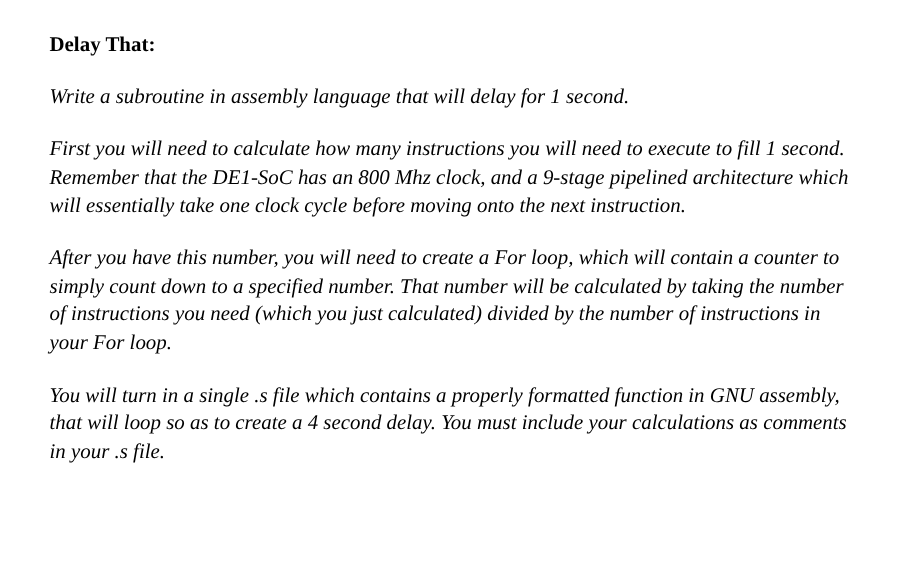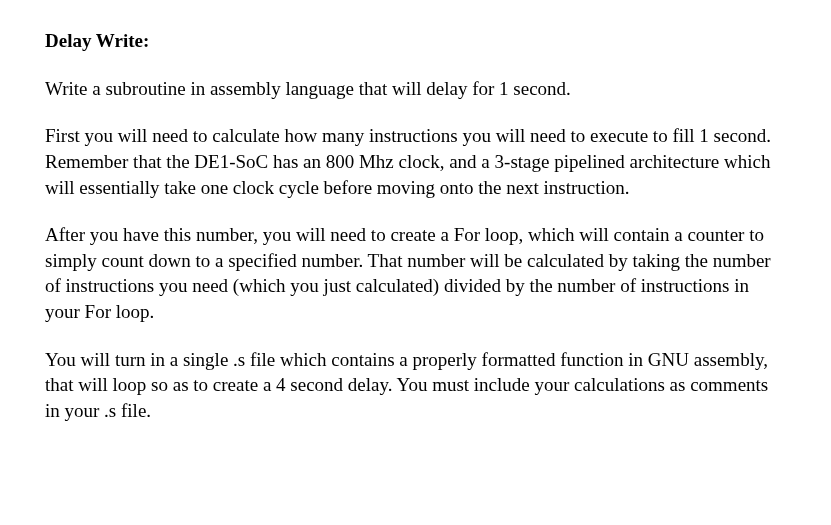--- a/index.html
+++ b/index.html
@@ -16,29 +16,30 @@
       line-height: 1.35;
       color: #000000;
       padding: 28px 55px 28px 45px;
     }
     .heading {
       font-weight: bold;
       margin-bottom: 22px;
     }
     .paragraph {
       margin-bottom: 22px;
+      font-style: italic;
     }
     .paragraph:last-child {
       margin-bottom: 0;
     }
   </style>
 </head>
 <body>
 
-<div class="heading">Delay Write:</div>
+<div class="heading">Delay That:</div>
 
 <div class="paragraph">Write a subroutine in assembly language that will delay for 1 second.</div>
 
-<div class="paragraph">First you will need to calculate how many instructions you will need to execute to fill 1 second.  Remember that the DE1-SoC has an 800 Mhz clock, and a 3-stage pipelined architecture which will essentially take one clock cycle before moving onto the next instruction.</div>
+<div class="paragraph">First you will need to calculate how many instructions you will need to execute to fill 1 second.  Remember that the DE1-SoC has an 800 Mhz clock, and a 9-stage pipelined architecture which will essentially take one clock cycle before moving onto the next instruction.</div>
 
 <div class="paragraph">After you have this number, you will need to create a For loop, which will contain a counter to simply count down to a specified number.  That number will be calculated by taking the number of instructions you need (which you just calculated) divided by the number of instructions in your For loop.</div>
 
 <div class="paragraph">You will turn in a single .s file which contains a properly formatted function in GNU assembly, that will loop so as to create a 4 second delay.  You must include your calculations as comments in your .s file.</div>
 
 </body></html>

